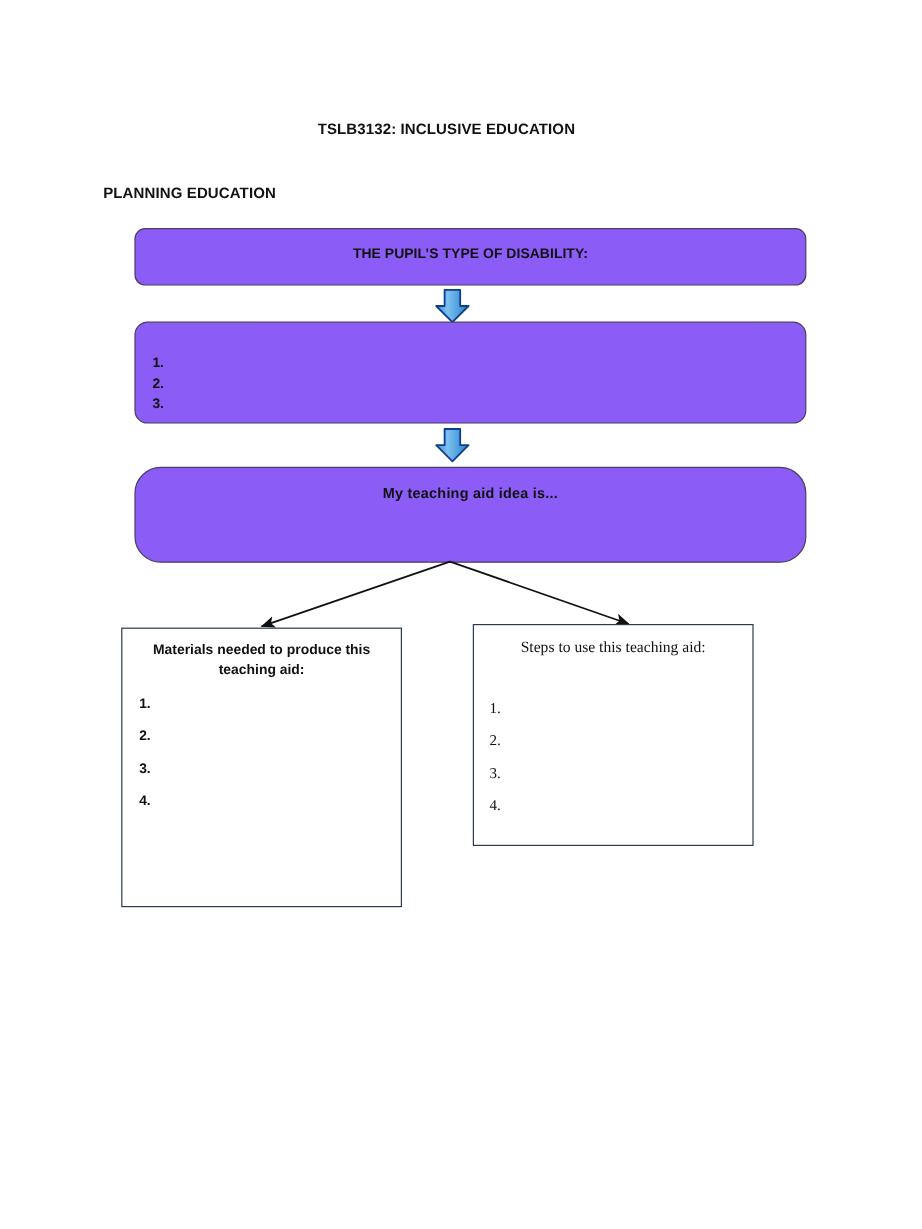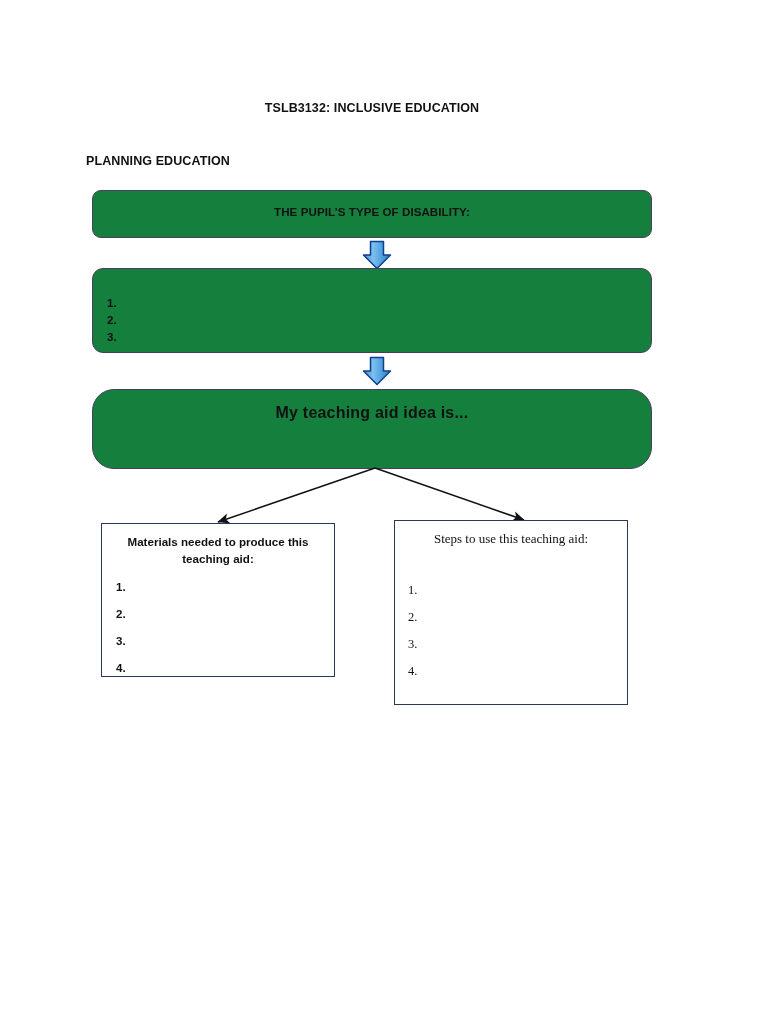--- a/index.html
+++ b/index.html
@@ -42,22 +42,23 @@
     top: 154px;
     font-size: 12.5px;
     font-weight: bold;
     letter-spacing: 0.1px;
   }
 
   
   .round-box {
     position: absolute;
     box-sizing: border-box;
-    background: #15803d;
+    background: #8b5cf6;
     border: 1.4px solid #4c3c60;
+    margin-left: 20px;
   }
   #box-disability {
     left: 92px;  top: 190px;
     width: 560px; height: 48px;
     border-radius: 9px;
   }
   #box-problems {
     left: 92px;  top: 268px;
     width: 560px; height: 85px;
     border-radius: 11px;
@@ -77,21 +78,21 @@
     font-weight: bold;
     letter-spacing: 0.05px;
     white-space: nowrap;
   }
   #box-disability .box-heading { top: 14px; }
   #box-problems   .box-heading { top: 8px; }
 
   #box-idea .box-heading {
     top: 14px;
     font-weight: 600;
-    font-size: 16px;
+    font-size: 12px;
     letter-spacing: 0.2px;
   }
 
   .num-list {
     position: absolute;
     left: 14px;
     top: 26px;
     margin: 0;
     padding: 0;
     list-style: none;
@@ -123,21 +124,21 @@
 
   
   .rect-box {
     position: absolute;
     box-sizing: border-box;
     background: #ffffff;
     border: 1.6px solid #2b3a52;
   }
   #box-materials {
     left: 101px; top: 523px;
-    width: 234px; height: 154px;
+    width: 234px; height: 233px;
   }
   #box-steps {
     left: 394px; top: 520px;
     width: 234px; height: 185px;
   }
 
   .rect-heading {
     position: absolute;
     left: 18px;
     right: 18px;

